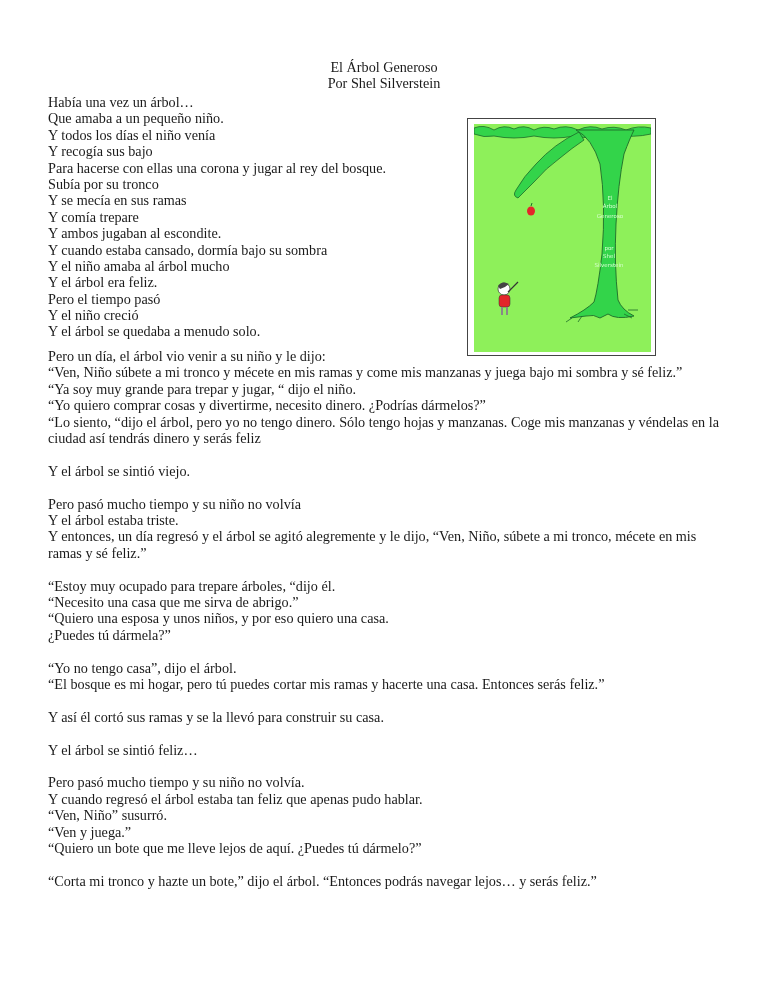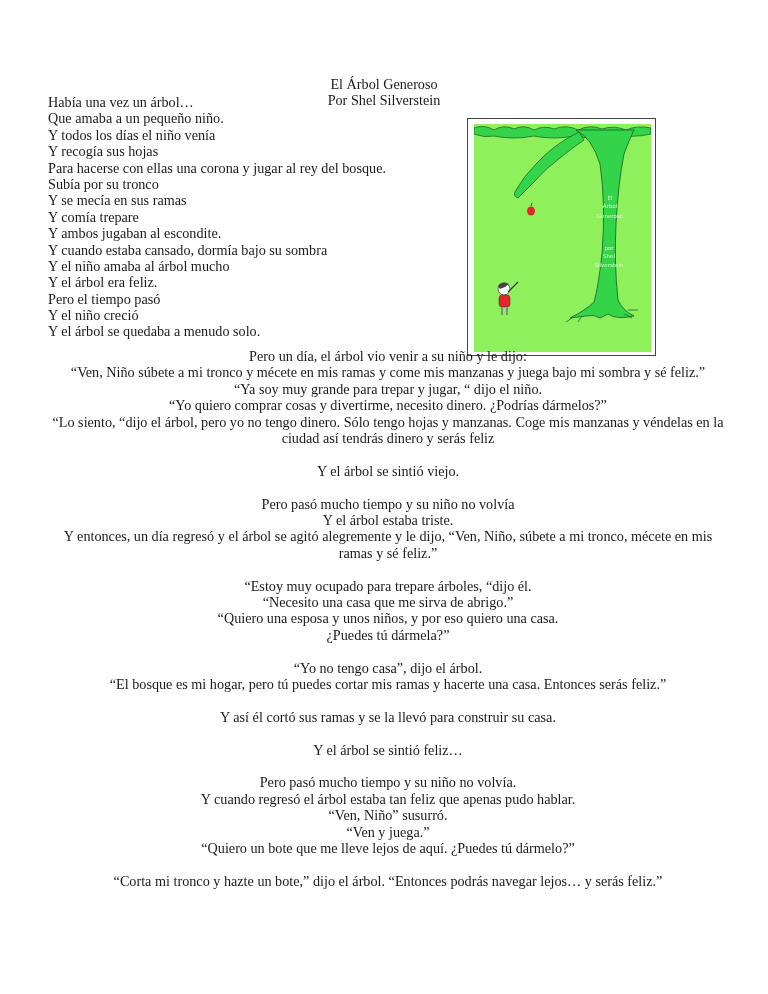--- a/index.html
+++ b/index.html
@@ -4,32 +4,32 @@
 <style>
   html, body { margin: 0; padding: 0; background: #ffffff; }
   body { width: 768px; height: 994px; position: relative; overflow: hidden; }
   .doc {
     font-family: "Liberation Serif", "DejaVu Serif", serif;
     font-size: 14.2px;
     color: #1a1a1a;
     line-height: 16.4px;
   }
   .title-block {
-    position: absolute; left: 0; top: 76px; width: 768px;
+    position: absolute; left: 0; top: 59px; width: 768px;
     text-align: center;
   }
   .title-block div { height: 16.4px; }
   .poem {
     position: absolute; left: 48px; top: 94px; width: 410px;
   }
   .line { white-space: nowrap; height: 16.4px; }
   .body {
     position: absolute; left: 48px; top: 348px; width: 680px;
   }
-  .para { margin: 0 0 16.4px 0; text-align: center; }
+  .para { margin: 0 0 16.4px 0; }
   .para .line { white-space: normal; height: auto; }
   .cover {
     position: absolute; left: 467px; top: 118px; width: 189px; height: 238px;
     border: 1px solid #444; background: #fff; box-sizing: border-box;
   }
   .cover svg { position: absolute; left: 6px; top: 5px; }
 </style>
 </head>
 <body>
 
@@ -37,21 +37,21 @@
 
   <div class="title-block">
     <div>El Árbol Generoso</div>
     <div>Por Shel Silverstein</div>
   </div>
 
   <div class="poem">
     <div class="line">Había una vez un árbol…</div>
     <div class="line">Que amaba a un pequeño niño.</div>
     <div class="line">Y todos los días el niño venía</div>
-    <div class="line">Y recogía sus hojas</div>
+    <div class="line">Y recogía sus bajo</div>
     <div class="line">Para hacerse con ellas una corona y jugar al rey del bosque.</div>
     <div class="line">Subía por su tronco</div>
     <div class="line">Y se mecía en sus ramas</div>
     <div class="line">Y comía trepare</div>
     <div class="line">Y ambos jugaban al escondite.</div>
     <div class="line">Y cuando estaba cansado, dormía bajo su sombra</div>
     <div class="line">Y el niño amaba al árbol mucho</div>
     <div class="line">Y el árbol era feliz.</div>
     <div class="line">Pero el tiempo pasó</div>
     <div class="line">Y el niño creció</div>

